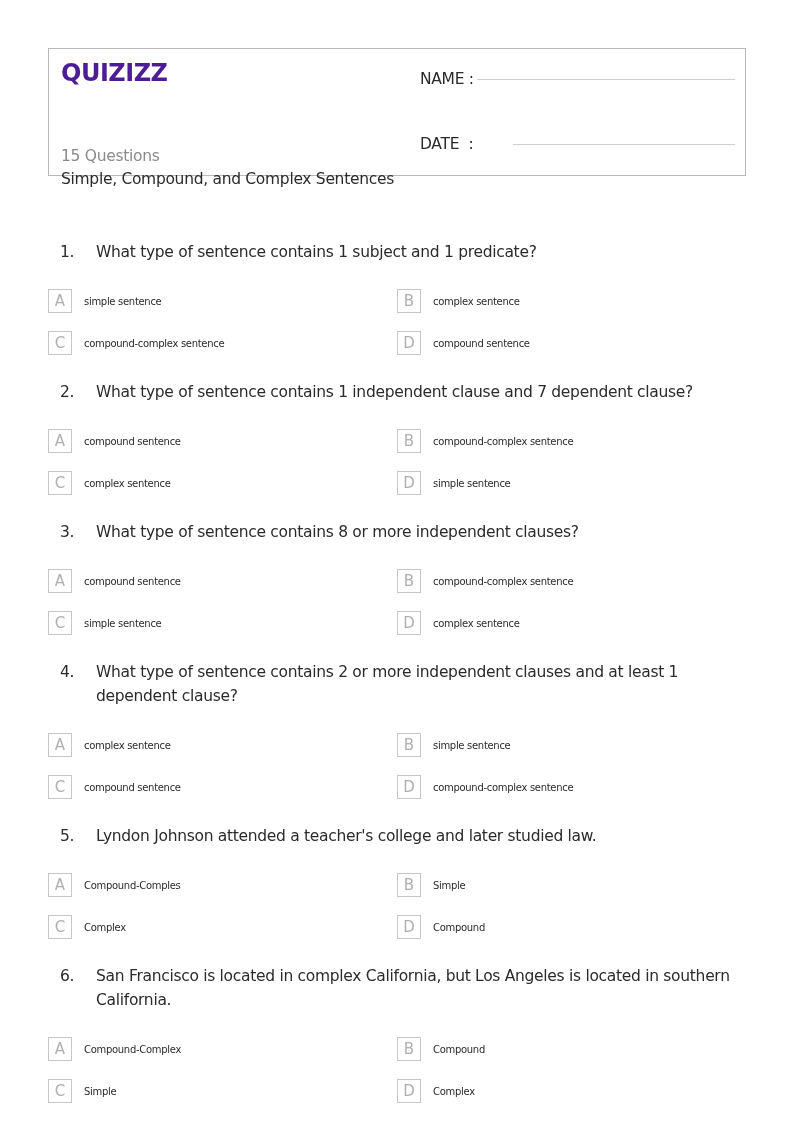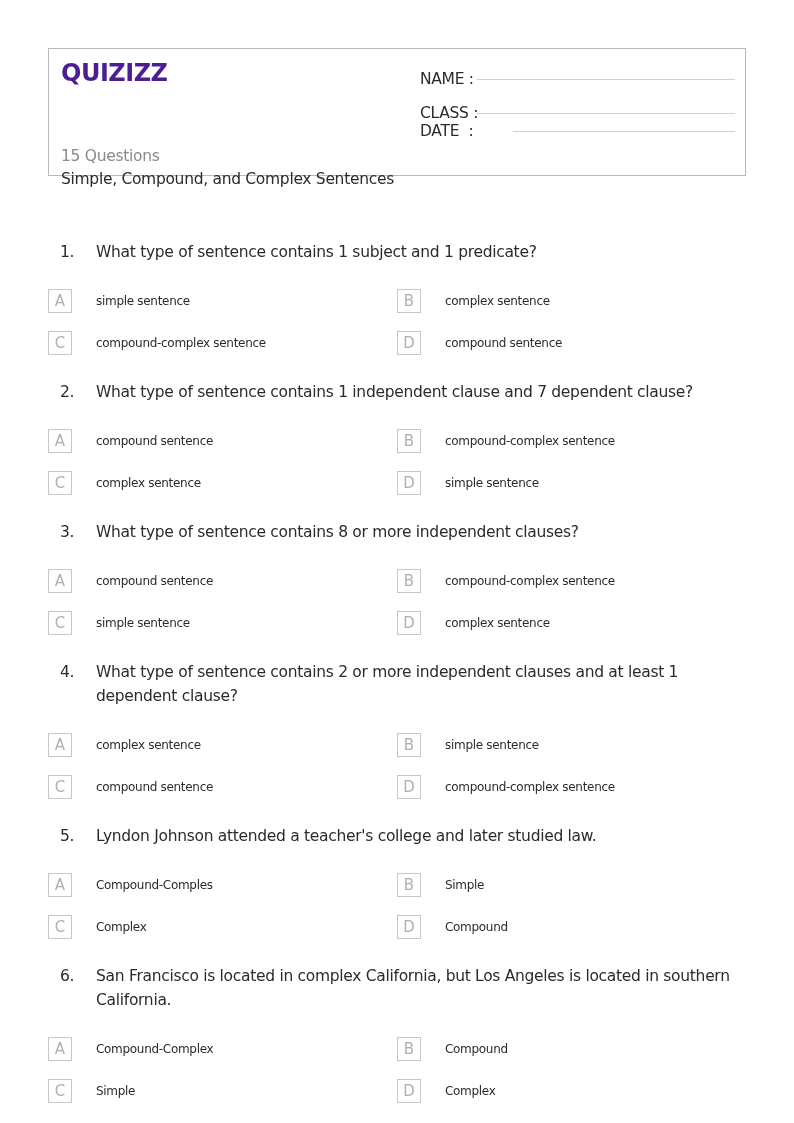--- a/index.html
+++ b/index.html
@@ -36,39 +36,35 @@
       color: #2b2b2b; letter-spacing: -0.3px;
     }
     .q-num { position: absolute; left: 0; top: 0; }
     .q-text { position: absolute; left: 36px; top: 0; width: 654px; }
 
     .option { position: absolute; height: 24px; display: flex; align-items: center; }
     .opt-box {
       width: 24px; height: 24px; border: 1px solid #c7c7c7; color: #b0b0b0;
       font-size: 15px; display: flex; align-items: center; justify-content: center;
     }
-    .opt-text { margin-left: 24px; font-size: 12px; color: #2b2b2b; white-space: nowrap; letter-spacing: -0.3px; text-align: right; }
+    .opt-text { margin-left: 12px; font-size: 10px; color: #2b2b2b; white-space: nowrap; letter-spacing: -0.3px; text-align: right; }
   </style>
 </head>
 <body>
 
 <div class="header-box">
   <div class="logo">QUIZIZZ</div>
   <div class="ws-title">Simple, Compound, and Complex Sentences</div>
   <div class="ws-count">15 Questions</div>
 
   <div class="field-row" style="top:18px;">
     <span class="field-label">NAME :</span>
     <span class="field-line"></span>
   </div>
-  <div class="field-row" style="top:52px;">
-    <span class="field-label">CLASS :</span>
-    <span class="field-line"></span>
-  </div>
-  <div class="field-row" style="top:70px;gap:36px;">
+  <div class="field-row" style="top:83px;gap:36px;">
     <span class="field-label">DATE  :</span>
     <span class="field-line"></span>
   </div>
 </div>
 
 <div class="question" style="top:240px;">
   <span class="q-num">1.</span>
   <span class="q-text">What type of sentence contains 1 subject and 1 predicate?</span>
 </div>
 <div class="option" style="left:48px; top:289px;">

